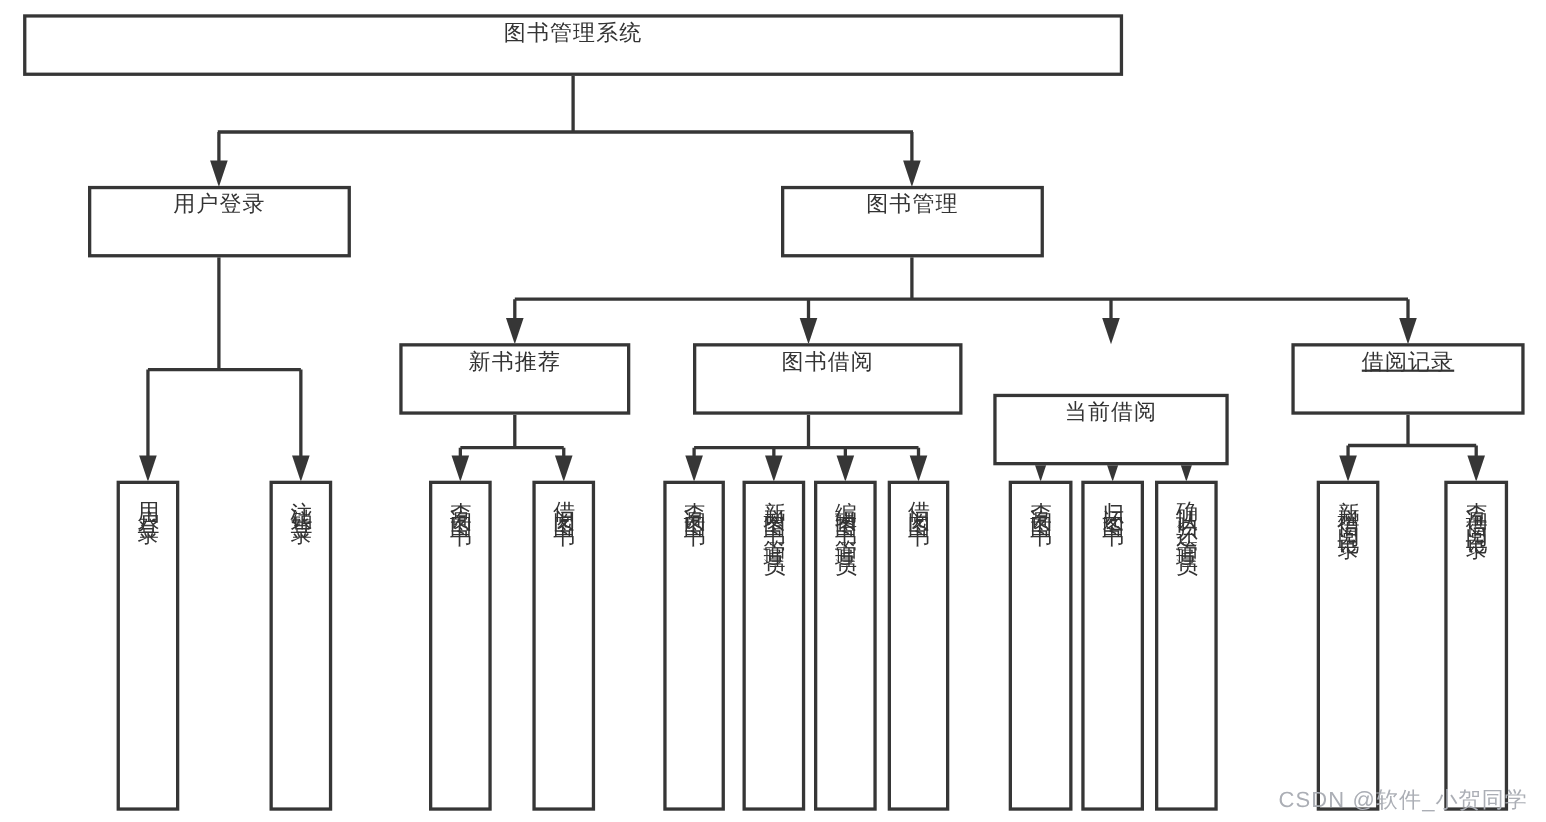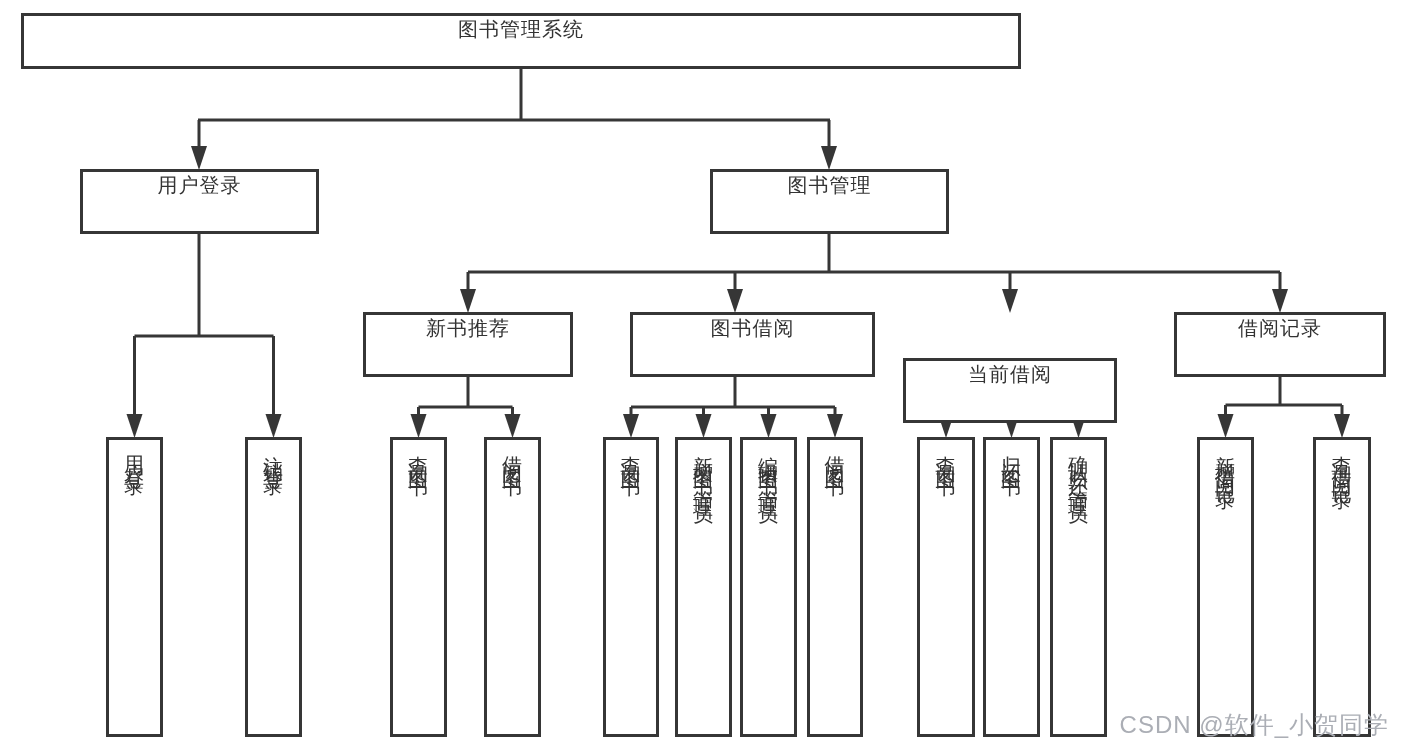--- a/index.html
+++ b/index.html
@@ -40,40 +40,40 @@
     line-height: 1;
     white-space: normal;
   }
   
   .n-root   { left: 21px;   top: 13px;  width: 1000px; height: 56px; }
   .n-login  { left: 80px;   top: 169px; width: 239px;  height: 65px; }
   .n-mgmt   { left: 710px;  top: 169px; width: 239px;  height: 65px; }
   .n-newb   { left: 363px;  top: 312px; width: 210px;  height: 65px; }
   .n-borrow { left: 630px;  top: 312px; width: 245px;  height: 65px; }
   .n-cur    { left: 903px;  top: 312px; width: 214px;  height: 65px; margin-top: 46px; }
-  .n-rec    { left: 1174px; top: 312px; width: 212px;  height: 65px; }
+  .n-rec    { left: 1174px; top: 312px; width: 212px;  height: 65px; text-decoration: underline; }
   .leaf     { top: 437px; height: 300px; }
   .n-l-login   { left: 106px;  width: 57px; }
   .n-l-logout  { left: 245px;  width: 57px; }
   .n-nb-query  { left: 390px;  width: 57px; }
   .n-nb-borrow { left: 484px;  width: 57px; }
   .n-bb-query  { left: 603px;  width: 56px; }
   .n-bb-add    { left: 675px;  width: 57px; }
   .n-bb-edit   { left: 740px;  width: 57px; }
   .n-bb-borrow { left: 807px;  width: 56px; }
   .n-cb-query  { left: 917px;  width: 58px; }
   .n-cb-return { left: 983px;  width: 57px; }
   .n-cb-confirm{ left: 1050px; width: 57px; }
   .n-br-add    { left: 1197px; width: 57px; }
   .n-br-query  { left: 1313px; width: 58px; }
   .watermark {
     position: absolute;
     right: 16px;
     bottom: 6px;
-    font-size: 24px;
+    font-size: 20px;
     color: #ABAEB5;
     letter-spacing: 1px;
     white-space: nowrap;
   }
 </style>
 </head>
 <body>
 
 <div class="stage">
 

